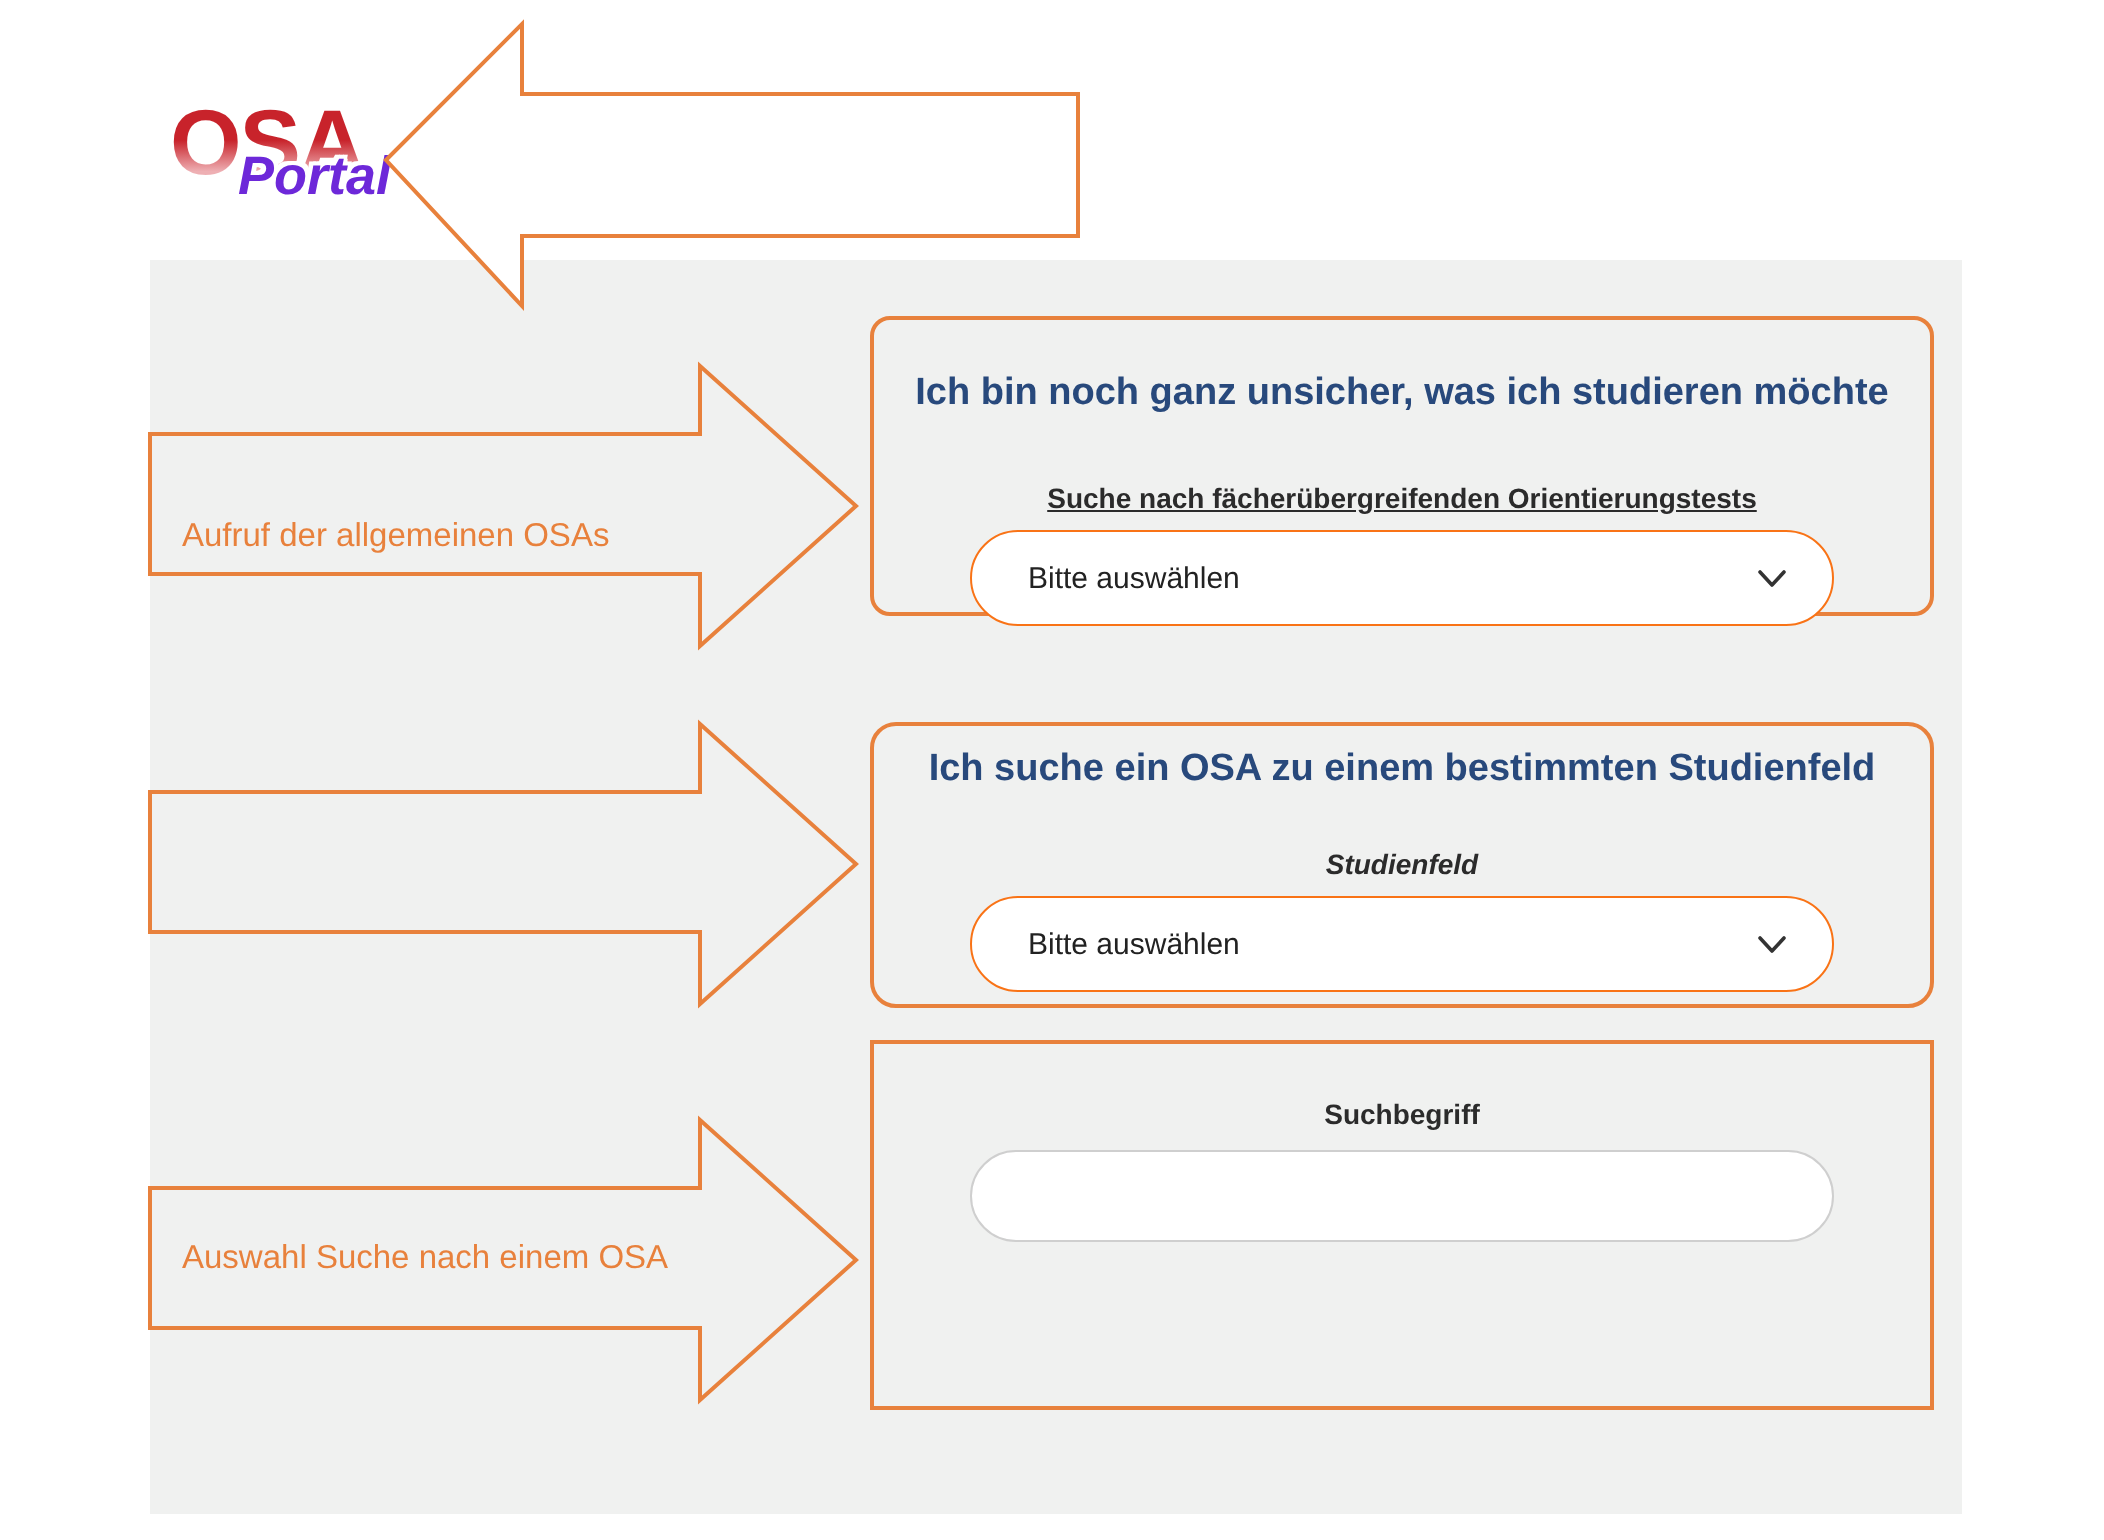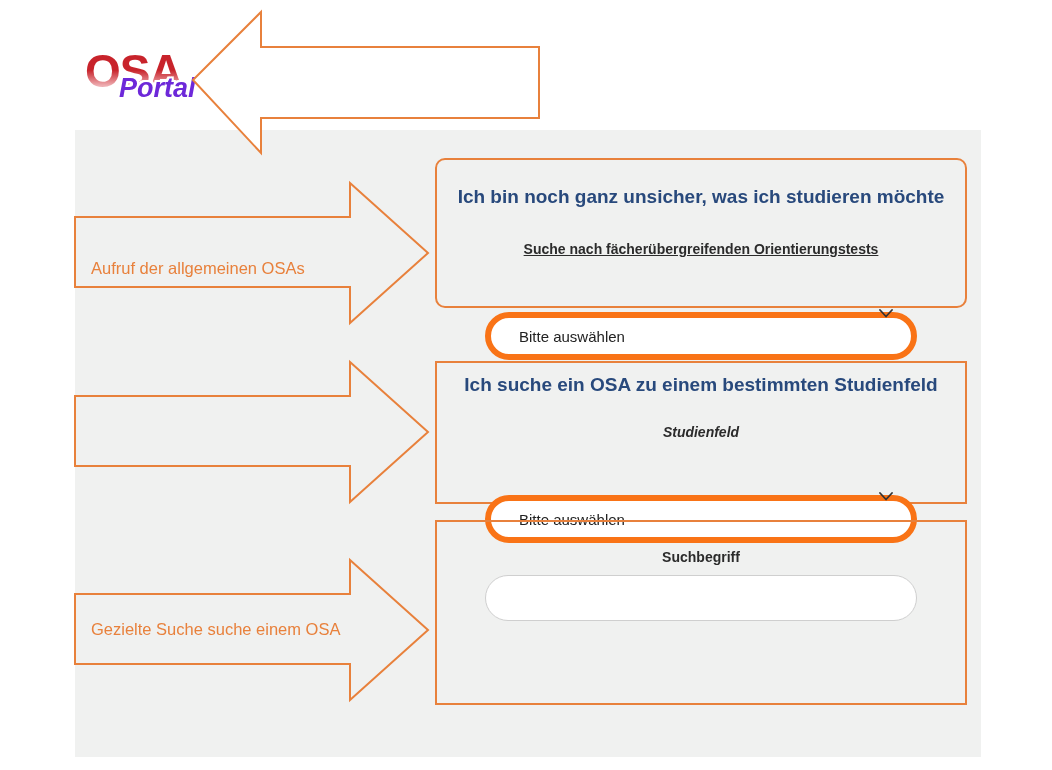--- a/index.html
+++ b/index.html
@@ -96,29 +96,28 @@
     font-weight: 700;
     text-align: center;
   }
 
   .pill-wrap { position: relative; width: 432px; }
   .pill-select {
     appearance: none;
     -webkit-appearance: none;
     width: 432px;
     height: 48px;
-    border: 6px solid #f97316;
+    border: 1px solid #f97316;
     border-radius: 26px;
     background: #ffffff;
     padding: 0 44px 0 28px;
     font-family: "Liberation Sans", sans-serif;
     font-size: 15px;
     color: #222222;
     outline: none;
-    margin-top: 47px;
   }
   .pill-input {
     width: 432px;
     height: 46px;
     border: 1px solid #cfcfcf;
     border-radius: 25px;
     background: #ffffff;
     padding: 0 28px;
     font-family: "Liberation Sans", sans-serif;
     font-size: 15px;
@@ -153,36 +152,36 @@
   </svg>
   <div class="arrow-label" style="left:91px; top:258px;">Aufruf der allgemeinen OSAs</div>
 
   <svg class="arrow-svg" style="left:74px; top:360px;" width="358" height="145" viewBox="0 0 358 145">
     <polygon points="1,36 276,36 276,2 354,72 276,142 276,106 1,106" fill="none" stroke="#e8813c" stroke-width="2" stroke-linejoin="miter"></polygon>
   </svg>
 
   <svg class="arrow-svg" style="left:74px; top:558px;" width="358" height="145" viewBox="0 0 358 145">
     <polygon points="1,36 276,36 276,2 354,72 276,142 276,106 1,106" fill="none" stroke="#e8813c" stroke-width="2" stroke-linejoin="miter"></polygon>
   </svg>
-  <div class="arrow-label" style="left:91px; top:619px;">Gezielte Suche suche einem OSA</div>
+  <div class="arrow-label" style="left:91px; top:619px;">Auswahl Suche nach einem OSA</div>
 
   <div class="card" style="top:158px; height:150px;border-radius:10px;">
     <div class="card-title" style="margin-top:26px;">Ich bin noch ganz unsicher, was ich studieren möchte</div>
     <div class="card-label" style="margin-top:33px;text-decoration:underline;">Suche nach fächerübergreifenden Orientierungstests</div>
     <div class="pill-wrap" style="margin-top:8px;">
       <select class="pill-select">
         <option>Bitte auswählen</option>
       </select>
       <svg class="chevron" width="14" height="9" viewBox="0 0 14 9">
         <polyline points="1,1 7,7.5 13,1" fill="none" stroke="#333333" stroke-width="1.8" stroke-linecap="round" stroke-linejoin="round"></polyline>
       </svg>
     </div>
   </div>
 
-  <div class="card" style="top:361px; height:143px;">
+  <div class="card" style="top:361px; height:143px;border-radius:13px;">
     <div class="card-title" style="margin-top:11px;">Ich suche ein OSA zu einem bestimmten Studienfeld</div>
     <div class="card-label" style="margin-top:28px;font-style:italic;">Studienfeld</div>
     <div class="pill-wrap" style="margin-top:8px;">
       <select class="pill-select">
         <option>Bitte auswählen</option>
       </select>
       <svg class="chevron" width="14" height="9" viewBox="0 0 14 9">
         <polyline points="1,1 7,7.5 13,1" fill="none" stroke="#333333" stroke-width="1.8" stroke-linecap="round" stroke-linejoin="round"></polyline>
       </svg>
     </div>

